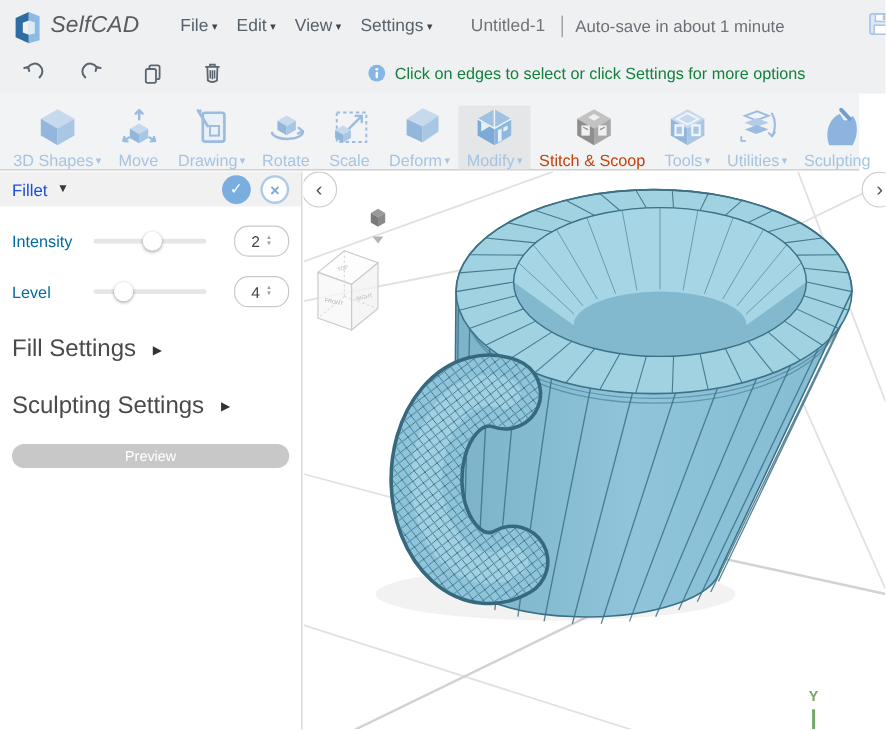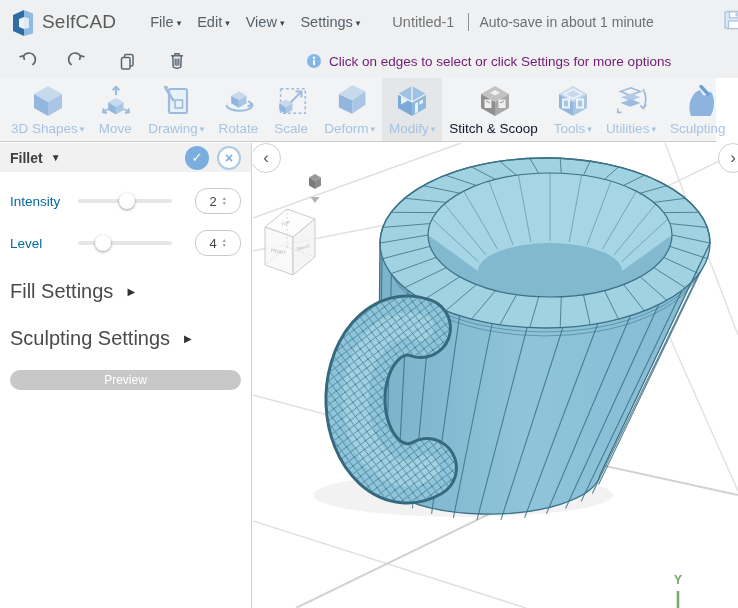--- a/index.html
+++ b/index.html
@@ -3,54 +3,54 @@
 <meta charset="utf-8">
 <style>
   html,body{margin:0;padding:0;background:#fff;}
   body{width:738px;height:608px;overflow:hidden;font-family:"Liberation Sans",sans-serif;
        -webkit-font-smoothing:antialiased;color:#555;}
   #app{position:relative;width:738px;height:608px;background:#fff;}
 
   
   .titlebar{position:absolute;left:0;top:0;width:738px;height:44px;background:#eef0f1;
             display:flex;align-items:center;overflow:hidden;}
-  .logo-wrap{display:flex;align-items:center;gap:6px;padding-left:10px;}
+  .logo-wrap{display:flex;align-items:center;gap:6px;padding-left:10px;font-style:italic;}
   .app-name{font-size:19px;color:#5b5b5b;font-weight:500;letter-spacing:.2px;}
   .menus{display:flex;gap:16px;margin-left:34px;}
   .menu-item{font-size:14.5px;color:#56616b;cursor:pointer;white-space:nowrap;}
   .menu-item .caret{font-size:9px;color:#444;margin-left:3px;vertical-align:1px;}
   .doc-name{margin-left:32px;font-size:14.5px;color:#737373;}
   .doc-sep{height:18px;border-left:1px solid #8d9299;margin:0 10px 0 14px;}
   .autosave{font-size:14px;color:#6b7077;white-space:nowrap;}
   .save-btn{margin-left:auto;margin-right:-7px;flex:none;cursor:pointer;}
 
   
   .quickbar{position:absolute;left:0;top:44px;width:738px;height:34px;background:#eef0f1;
             display:flex;align-items:center;}
   .qb-icons{display:flex;gap:28px;padding-left:16px;align-items:center;}
   .qb-btn{width:22px;height:22px;display:flex;align-items:center;justify-content:center;cursor:pointer;}
   .infobox{display:flex;align-items:center;gap:7px;margin-left:118px;}
-  .info-text{font-size:13.5px;color:#701a75;}
+  .info-text{font-size:13.5px;color:#15803d;}
 
   
   .toolbar{position:absolute;left:0;top:78px;width:716px;height:64px;background:#f2f3f4;
            border-bottom:1px solid #c9c9c9;display:flex;justify-content:space-between;
-           padding:0 4px;box-sizing:border-box;}
+           padding:0 4px;box-sizing:border-box;align-items:flex-end;}
   .tb-item{display:flex;flex-direction:column;align-items:center;justify-content:center;
            padding:0 7px;cursor:pointer;}
   .tb-item.active{background:#e4e6e7;}
   .tb-label{font-size:13.5px;color:#a6c4e2;margin-top:2px;white-space:nowrap;}
   .tb-label .caret{font-size:9px;margin-left:2px;vertical-align:1px;}
-  .tb-item.dark .tb-label{color:#0f172a;}
+  .tb-item.dark .tb-label{color:#c2410c;}
 
   
   .panel{position:absolute;left:0;top:143px;width:252px;height:465px;background:#fff;
          border-right:1px solid #cfcfcf;box-sizing:border-box;}
   .panel-header{height:29px;background:#f1f1f1;display:flex;align-items:center;padding:0 10px;}
-  .panel-title{font-size:14px;color:#404040;font-weight:bold;}
+  .panel-title{font-size:14px;color:#1d4ed8;}
   .panel-title-caret{font-size:10px;color:#3a3a3a;margin-left:8px;cursor:pointer;}
   .ph-buttons{margin-left:auto;display:flex;gap:8px;align-items:center;}
   .btn-confirm{width:24px;height:24px;border-radius:50%;background:#7aaede;color:#fff;
                display:flex;align-items:center;justify-content:center;font-size:13px;cursor:pointer;}
   .btn-cancel{width:20px;height:20px;border-radius:50%;background:#fff;border:2px solid #abcbe9;
               color:#7aaede;display:flex;align-items:center;justify-content:center;
               font-size:14px;font-weight:bold;cursor:pointer;}
   .ctrl-row{display:flex;align-items:center;padding:0 10px;margin-top:16px;height:26px;}
   .ctrl-label{width:68px;font-size:13.5px;color:#0369a1;}
   .slider{position:relative;width:94px;height:4px;background:#e6e6e6;border-radius:2px;cursor:pointer;}

